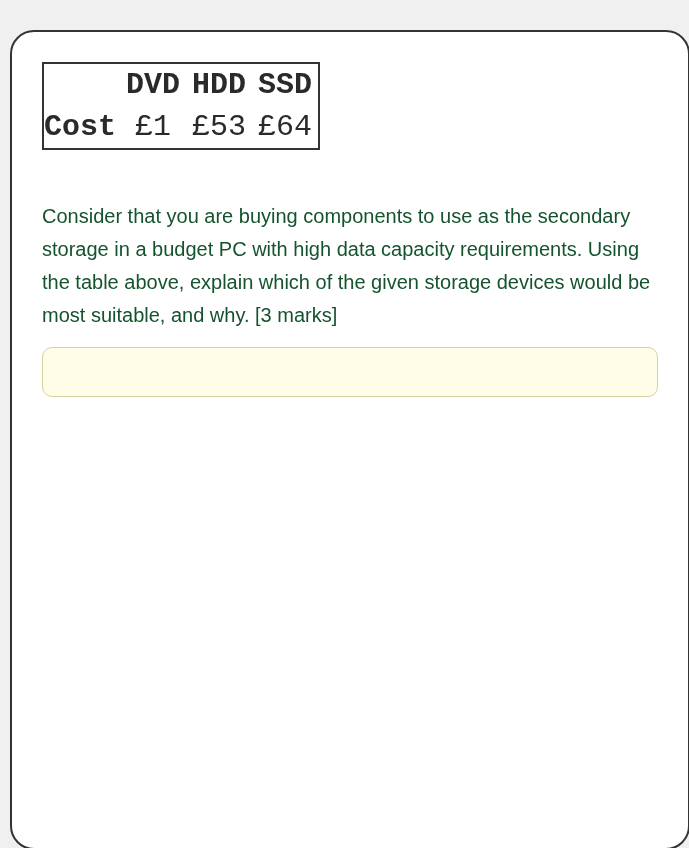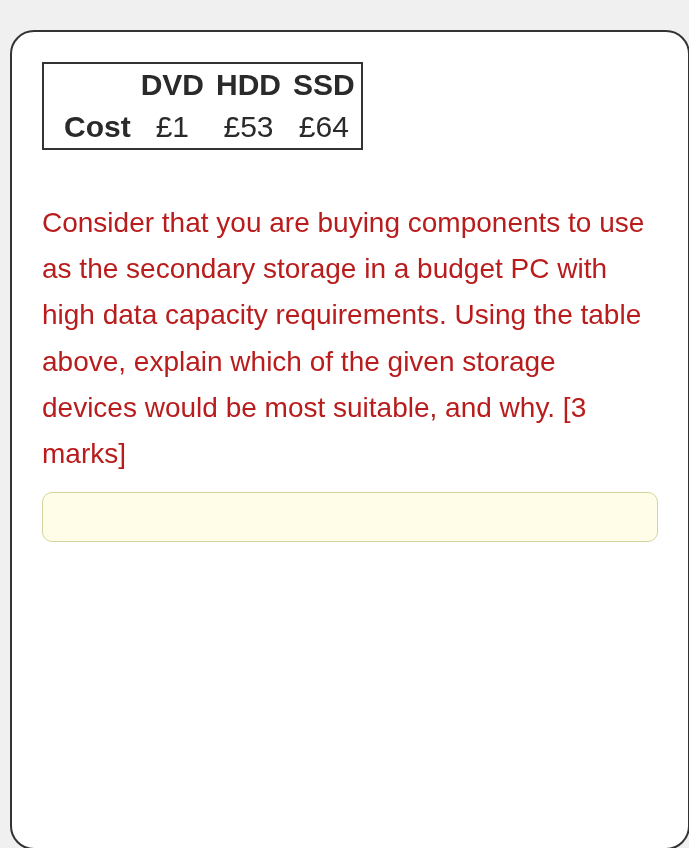--- a/index.html
+++ b/index.html
@@ -20,43 +20,44 @@
       border-radius: 24px;
       margin: 30px 0 0 10px;
       padding: 30px;
       width: 680px;
       height: 820px;
     }
     .comparison-table {
       border: 2px solid #333;
       border-collapse: collapse;
       margin-bottom: 50px;
+      font-family: Liberation Mono, monospace;
     }
     .comparison-table th,
     .comparison-table td {
       padding: 4px 6px;
       text-align: center;
       font-size: 30px;
       color: #2a2a2a;
     }
     .comparison-table th {
       font-weight: 700;
     }
     .comparison-table .row-header {
       font-weight: 700;
       text-align: center;
-      padding-left: 20px;
+      padding-left: 0;
       padding-right: 4px;
     }
     .comparison-table .row-header-multiline {
       line-height: 1.3;
     }
     .question-text {
-      font-size: 28px;
-      color: #b91c1c;
+      font-size: 20px;
+      color: #14532d;
       line-height: 1.65;
       margin-bottom: 15px;
     }
     .answer-box {
       background: #fffde8;
       border: 1px solid #d4d4a0;
       border-radius: 10px;
       width: 100%;
       height: 50px;
     }

